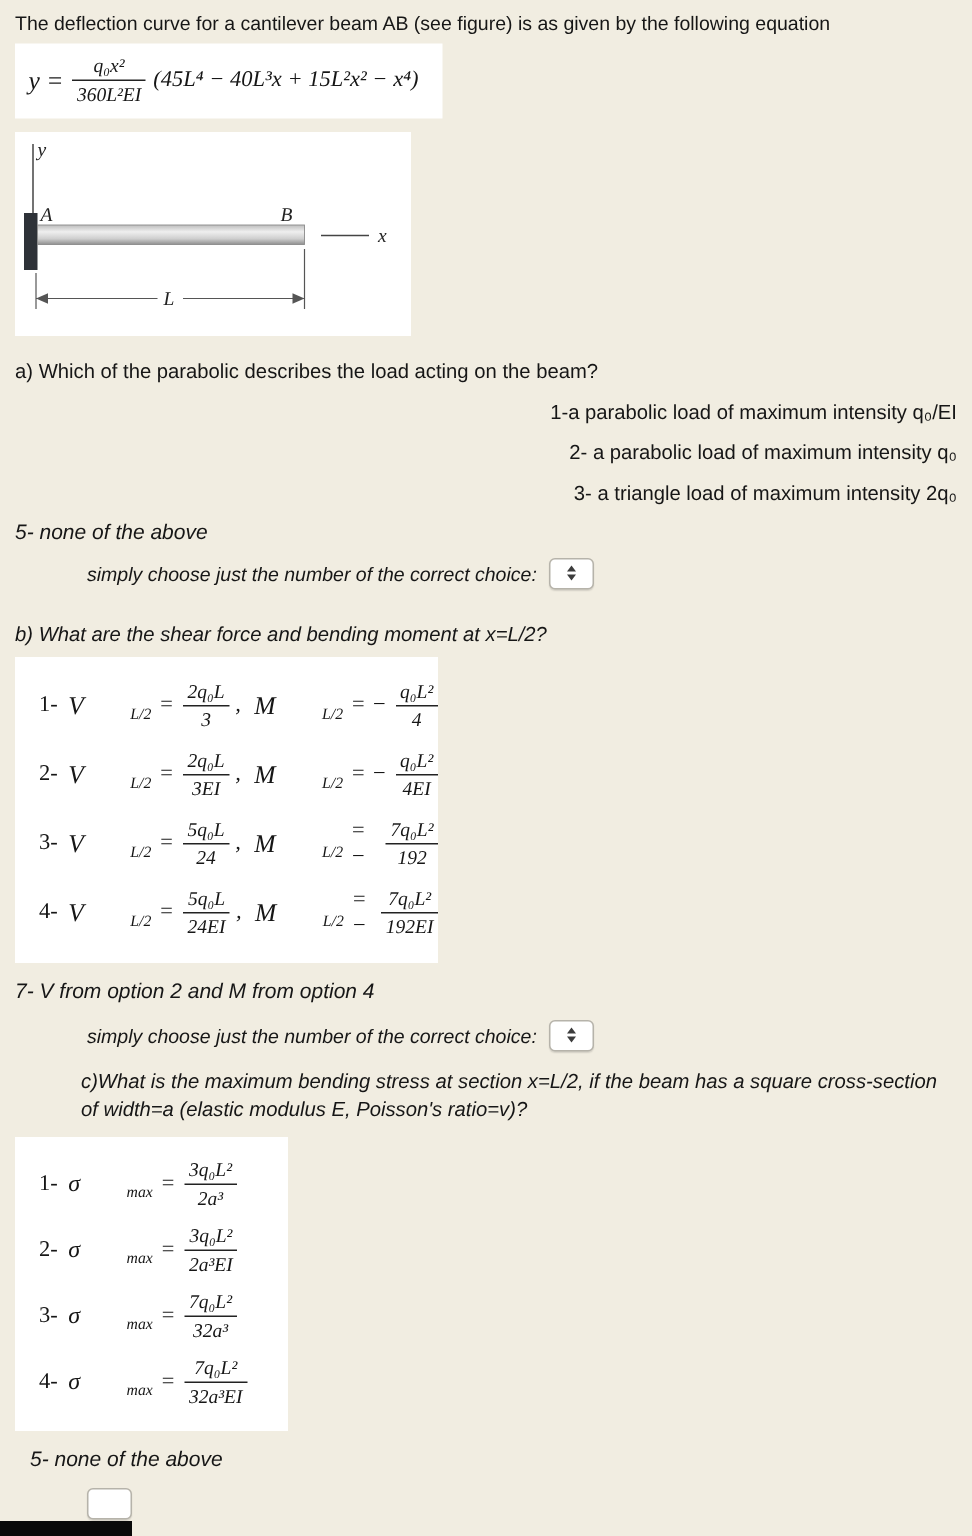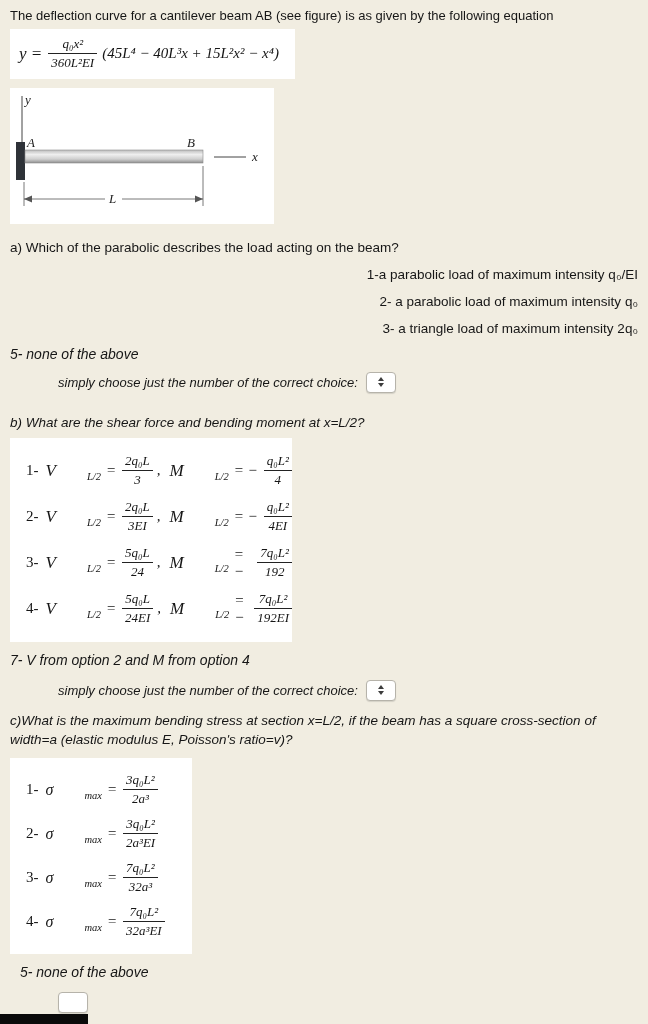--- a/index.html
+++ b/index.html
@@ -46,21 +46,21 @@
   .c-row { display: flex; align-items: center; height: 44px; }
 
   .mvar { display: inline-flex; align-items: flex-end; }
   .mv { font-size: 17px; line-height: 1; }
   .c-row .mv { font-size: 16px; }
   .msub { font-size: 10.5px; font-style: italic; position: relative; top: 3px; left: 1px; margin-left: 30px; }
   .meq { font-size: 15px; margin: 0 6px; }
   .mcomma { font-size: 15px; margin: 0 9px 0 4px; }
 
   .opt5 { font-size: 14px; font-style: italic; margin: 10px 0 0 0; }
-  .c-title { line-height: 1.45; margin-top: 10px; max-width: 628px; }
+  .c-title { line-height: 1.45; margin-top: 10px; max-width: 628px; margin-left: 44px; }
   .c-opt5 { margin-left: 10px; }
 
   .bottom-bar { position: absolute; left: 0; bottom: 0; width: 88px; height: 10px; background: #0a0a0a; }
 </style>
 </head>
 <body>
 
 <div class="page">
 
   <p class="intro">The deflection curve for a cantilever beam AB (see figure) is as given by the following equation</p>

